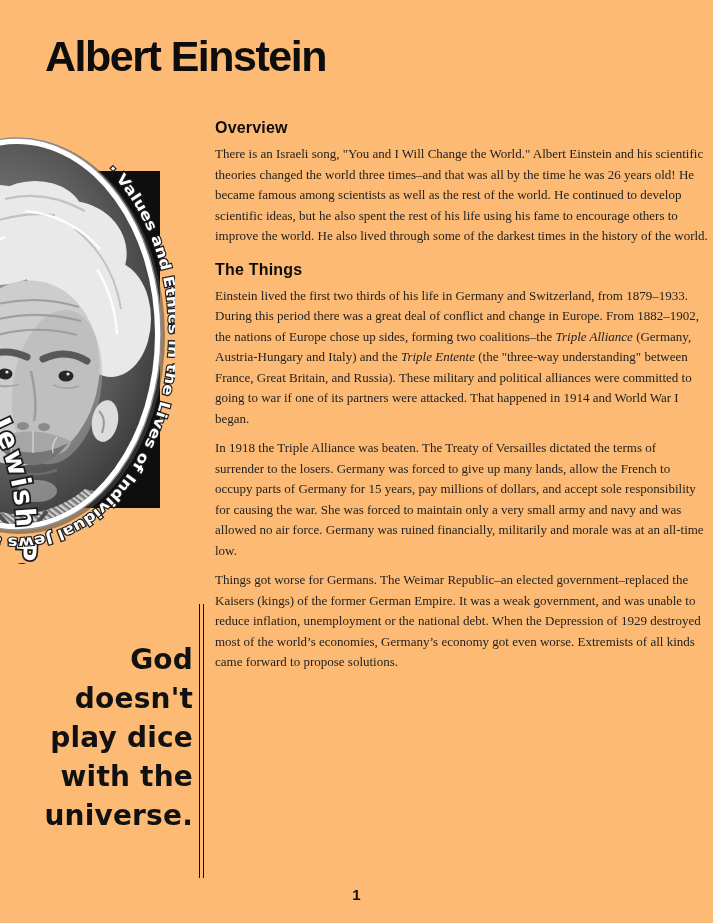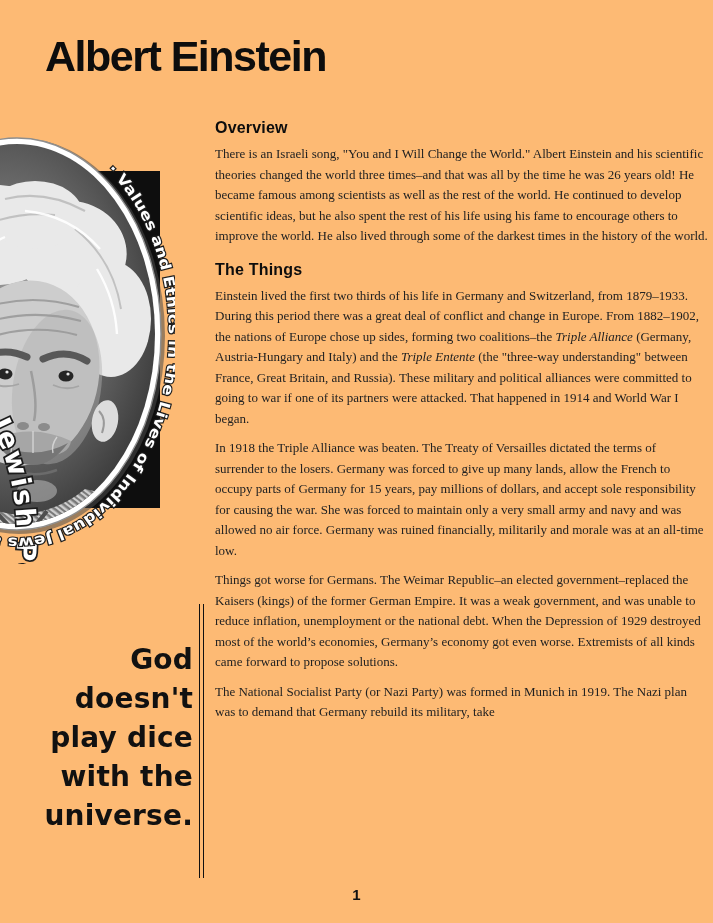--- a/index.html
+++ b/index.html
@@ -181,21 +181,20 @@
     </div>
 
     <div class="col">
       <h2 class="first">Overview</h2>
       <p>There is an Israeli song, "You and I Will Change the World." Albert Einstein and his scientific theories changed the world three times–and that was all by the time he was 26 years old! He became famous among scientists as well as the rest of the world. He continued to develop scientific ideas, but he also spent the rest of his life using his fame to encourage others to improve the world. He also lived through some of the darkest times in the history of the world.</p>
 
       <h2>The Things</h2>
       <p><span>Einstein lived the first two thirds of his life in Germany and Switzerland, from 1879–1933. During this period there was a great deal of conflict and change in Europe. From 1882–1902, the nations of Europe chose up sides, forming two coalitions–the </span><i>Triple Alliance</i><span> (Germany, Austria-Hungary and Italy) and the </span><i>Triple Entente</i><span> (the "three-way understanding" between France, Great Britain, and Russia). These military and political alliances were committed to going to war if one of its partners were attacked. That happened in 1914 and World War I began.</span></p>
       <p>In 1918 the Triple Alliance was beaten. The Treaty of Versailles dictated the terms of surrender to the losers. Germany was forced to give up many lands, allow the French to occupy parts of Germany for 15 years, pay millions of dollars, and accept sole responsibility for causing the war. She was forced to maintain only a very small army and navy and was allowed no air force. Germany was ruined financially, militarily and morale was at an all-time low.</p>
       <p>Things got worse for Germans. The Weimar Republic–an elected government–replaced the Kaisers (kings) of the former German Empire. It was a weak government, and was unable to reduce inflation, unemployment or the national debt. When the Depression of 1929 destroyed most of the world’s economies, Germany’s economy got even worse. Extremists of all kinds came forward to propose solutions.</p>
-      <p>The National Socialist Party (or Nazi Party) was formed in Munich in 1919. The Nazi plan was to demand that Germany rebuild its military, take</p>
     </div>
     <div class="clearfix"></div>
   </div>
 
   <div class="pull-quote">God
 doesn't
 play dice
 with the
 universe.</div>
   <div class="quote-rule"></div>

